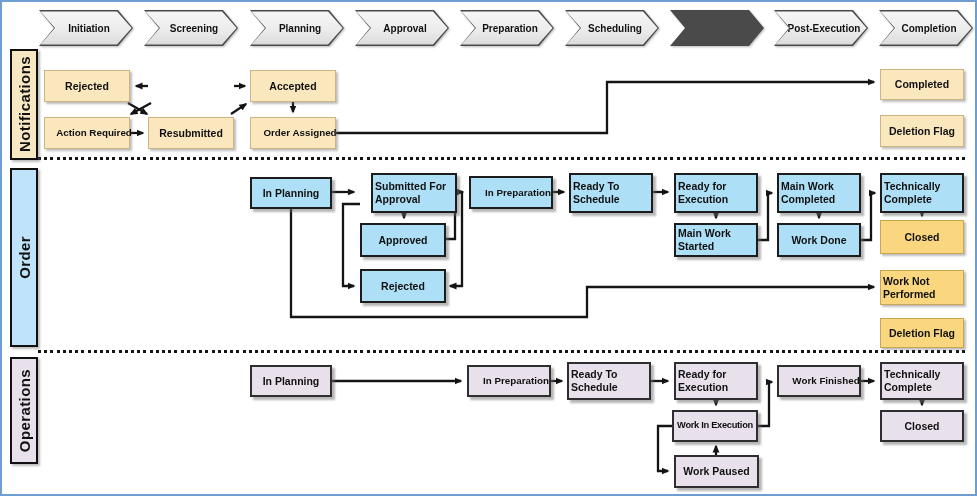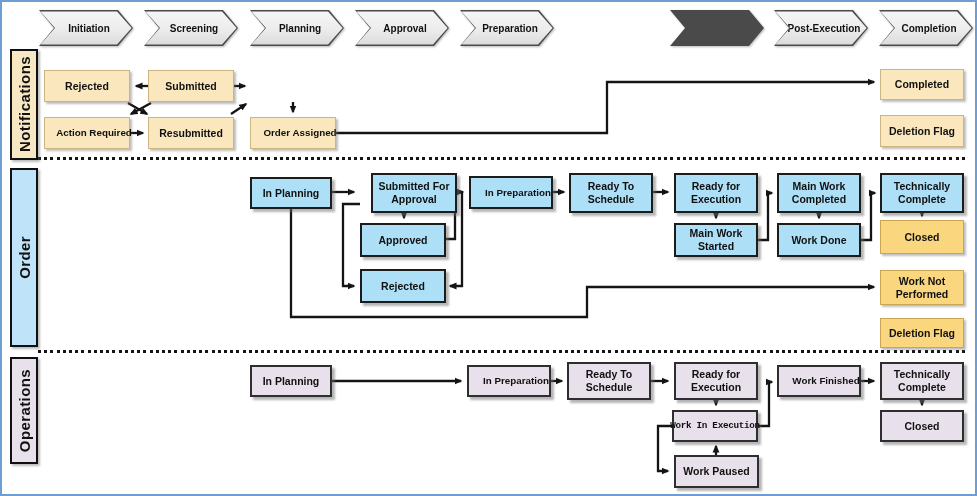--- a/index.html
+++ b/index.html
@@ -24,28 +24,28 @@
   .lane span{writing-mode:vertical-rl;transform:rotate(180deg);
         font-size:15px;font-weight:600;color:#111;letter-spacing:.4px;}
   .lane-notif{top:47px;height:111px;background:#F7E7C2;}
   .lane-order{top:166px;height:179px;background:#BFE3F8;}
   .lane-ops{top:355px;height:107px;background:#E8E1EB;}
   
   .sep{position:absolute;left:36px;width:930px;height:3px;z-index:1;
        background:repeating-linear-gradient(90deg,#151515 0 3px,transparent 3px 6.2px);}
   
   .bx{position:absolute;box-sizing:border-box;display:flex;align-items:center;
-      justify-content:center;text-align:center;font-weight:bold;font-size:10.5px;
+      justify-content:center;font-weight:bold;font-size:10.5px;
       line-height:1.2;color:#101010;z-index:2;padding:1px 2px;}
   .tan{background:#FAE7BE;border:1px solid #CDB483;box-shadow:2px 2px 2px rgba(110,110,110,.45);}
   .blu{background:#ADE0F7;border:2px solid #1C1C1C;box-shadow:2.5px 2.5px 2px rgba(110,110,110,.5);}
   .gld{background:#FAD77E;border:1px solid #C9A654;box-shadow:2px 2px 2px rgba(110,110,110,.45);}
   .lav{background:#E8E1EB;border:2px solid #2E2E2E;box-shadow:2.5px 2.5px 2px rgba(110,110,110,.5);}
   .nw{white-space:nowrap;font-size:9.8px;padding-left:16px;}
-  .xs{white-space:nowrap;font-size:9.3px;letter-spacing:-.3px;padding:0;font-family:Liberation Mono, monospace;}
+  .xs{white-space:nowrap;font-size:9.3px;letter-spacing:-.3px;padding:0;}
   
   .wires{position:absolute;left:0;top:0;z-index:1;pointer-events:none;}
   .w{stroke:#141414;stroke-width:2.3;fill:none;}
 </style>
 </head>
 <body>
 
 <div class="frame">
 
   <div class="chev" style="left:37px">
@@ -69,20 +69,26 @@
   <div class="chev" style="left:353px">
       <div class="co"></div>
       <div class="ci">
         <span class="lbl">Approval</span>
       </div>
     </div>
   <div class="chev" style="left:458px">
       <div class="co"></div>
       <div class="ci">
         <span class="lbl">Preparation</span>
+      </div>
+    </div>
+  <div class="chev" style="left:563px">
+      <div class="co"></div>
+      <div class="ci">
+        <span class="lbl">Scheduling</span>
       </div>
     </div>
   <div class="chev" style="left:668px">
       <div class="co"></div>
     </div>
   <div class="chev" style="left:772px">
       <div class="co"></div>
       <div class="ci">
         <span class="lbl">Post-Execution</span>
       </div>
@@ -143,21 +149,21 @@
     <path class="w" marker-end="url(#ah)" d="M649,379 L666,379"></path>
     <path class="w" marker-end="url(#ah)" d="M714,398 L714,403"></path>
     <path class="w" marker-end="url(#ah)" d="M670,424 L656,424 L656,469 L666,469"></path>
     <path class="w" marker-end="url(#ah)" d="M714,453 L714,444"></path>
     <path class="w" marker-end="url(#ah)" d="M756,424 L767,424 L767,380 L770,380"></path>
     <path class="w" marker-end="url(#ah)" d="M859,379 L872,379"></path>
     <path class="w" marker-end="url(#ah)" d="M920,398 L920,403"></path>
   </svg>
 
   <div class="bx tan" style="left:42px;top:68px;width:86px;height:32px">Rejected</div>
-  <div class="bx tan" style="left:146px;top:68px;width:86px;height:32px">Submitted</div>
+  <div class="bx tan" style="left:248px;top:68px;width:86px;height:32px">Accepted</div>
   <div class="bx tan nw" style="left:42px;top:115px;width:86px;height:32px">Action Required</div>
   <div class="bx tan" style="left:146px;top:115px;width:86px;height:32px">Resubmitted</div>
   <div class="bx tan nw" style="left:248px;top:115px;width:86px;height:32px">Order Assigned</div>
   <div class="bx tan" style="left:878px;top:67px;width:84px;height:31px">Completed</div>
   <div class="bx tan" style="left:878px;top:113px;width:84px;height:32px">Deletion Flag</div>
 
   <div class="bx blu" style="left:248px;top:175px;width:82px;height:32px">In Planning</div>
   <div class="bx blu" style="left:369px;top:171px;width:86px;height:40px">Submitted For Approval</div>
   <div class="bx blu" style="left:358px;top:221px;width:86px;height:34px">Approved</div>
   <div class="bx blu" style="left:358px;top:267px;width:86px;height:34px">Rejected</div>

